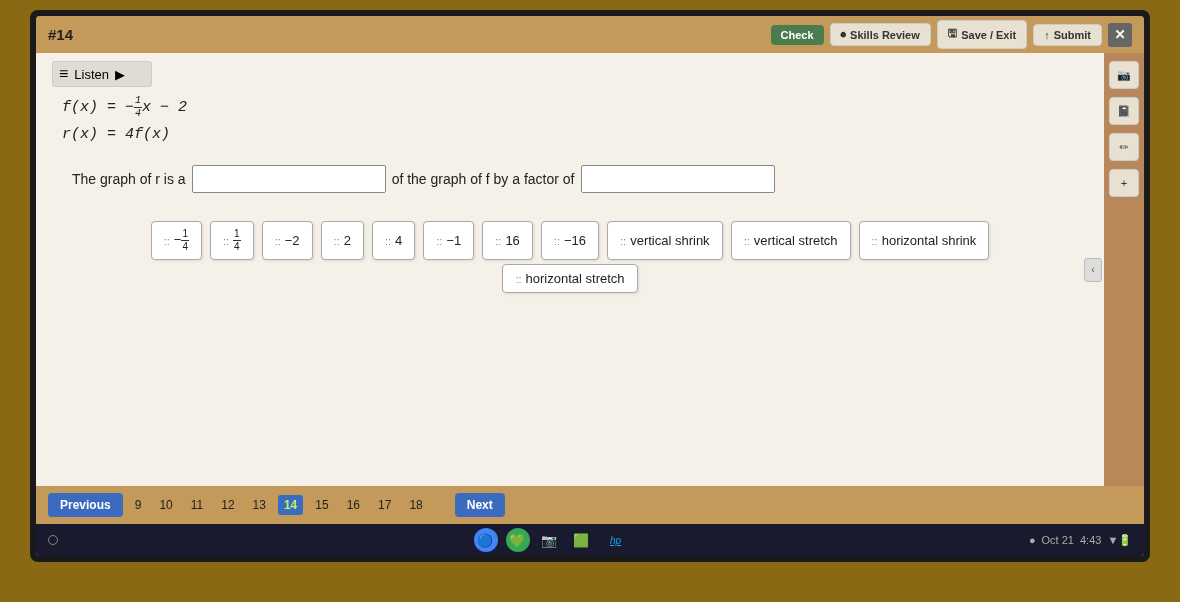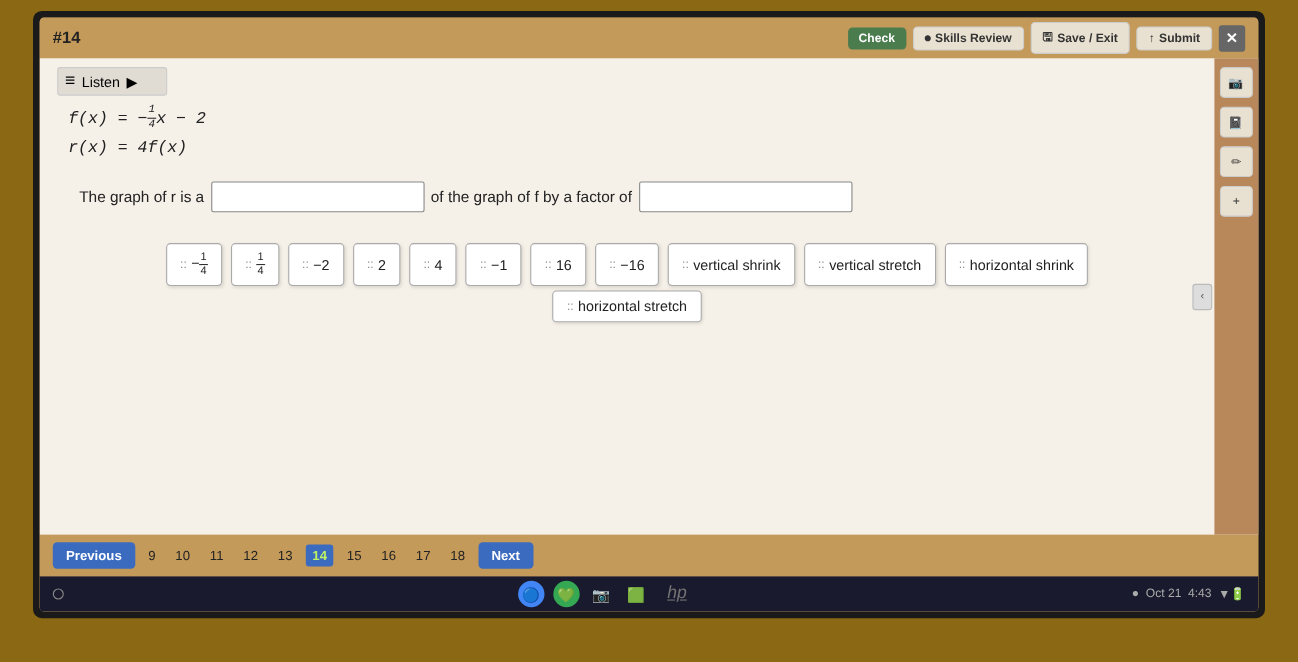--- a/index.html
+++ b/index.html
@@ -223,20 +223,21 @@
 
     .nav-btn-next {
       background: #3a6bbf;
       color: white;
       border: none;
       border-radius: 4px;
       padding: 5px 12px;
       font-size: 12px;
       cursor: pointer;
       font-weight: 600;
+      margin-left: 20px;
     }
 
     .nav-number {
       font-size: 12px;
       color: #222;
       padding: 3px 6px;
       cursor: pointer;
       border-radius: 3px;
     }
 
@@ -495,21 +496,21 @@
 
     <div class="taskbar">
       <div class="taskbar-left">
         <div class="taskbar-circle"></div>
       </div>
       <div class="taskbar-center">
         <div class="taskbar-icon" style="background:#4285f4; font-size:13px;">🔵</div>
         <div class="taskbar-icon" style="background:#34a853; font-size:13px;">💚</div>
         <div class="taskbar-icon" style="font-size:13px;">📷</div>
         <div class="taskbar-icon" style="font-size:13px;">🟩</div>
-        <div style="color:#737373; font-size:16px; font-style:italic; margin-left:8px;text-decoration:underline;">hp</div>
+        <div style="color:#0ea5e9; font-size:10px; font-style:italic; margin-left:8px;text-decoration:underline;">hp</div>
       </div>
       <div class="taskbar-right">
         <span>●</span>
         <span>Oct 21</span>
         <span>4:43</span>
         <span>▼🔋</span>
       </div>
     </div>
   </div>
 </div>

